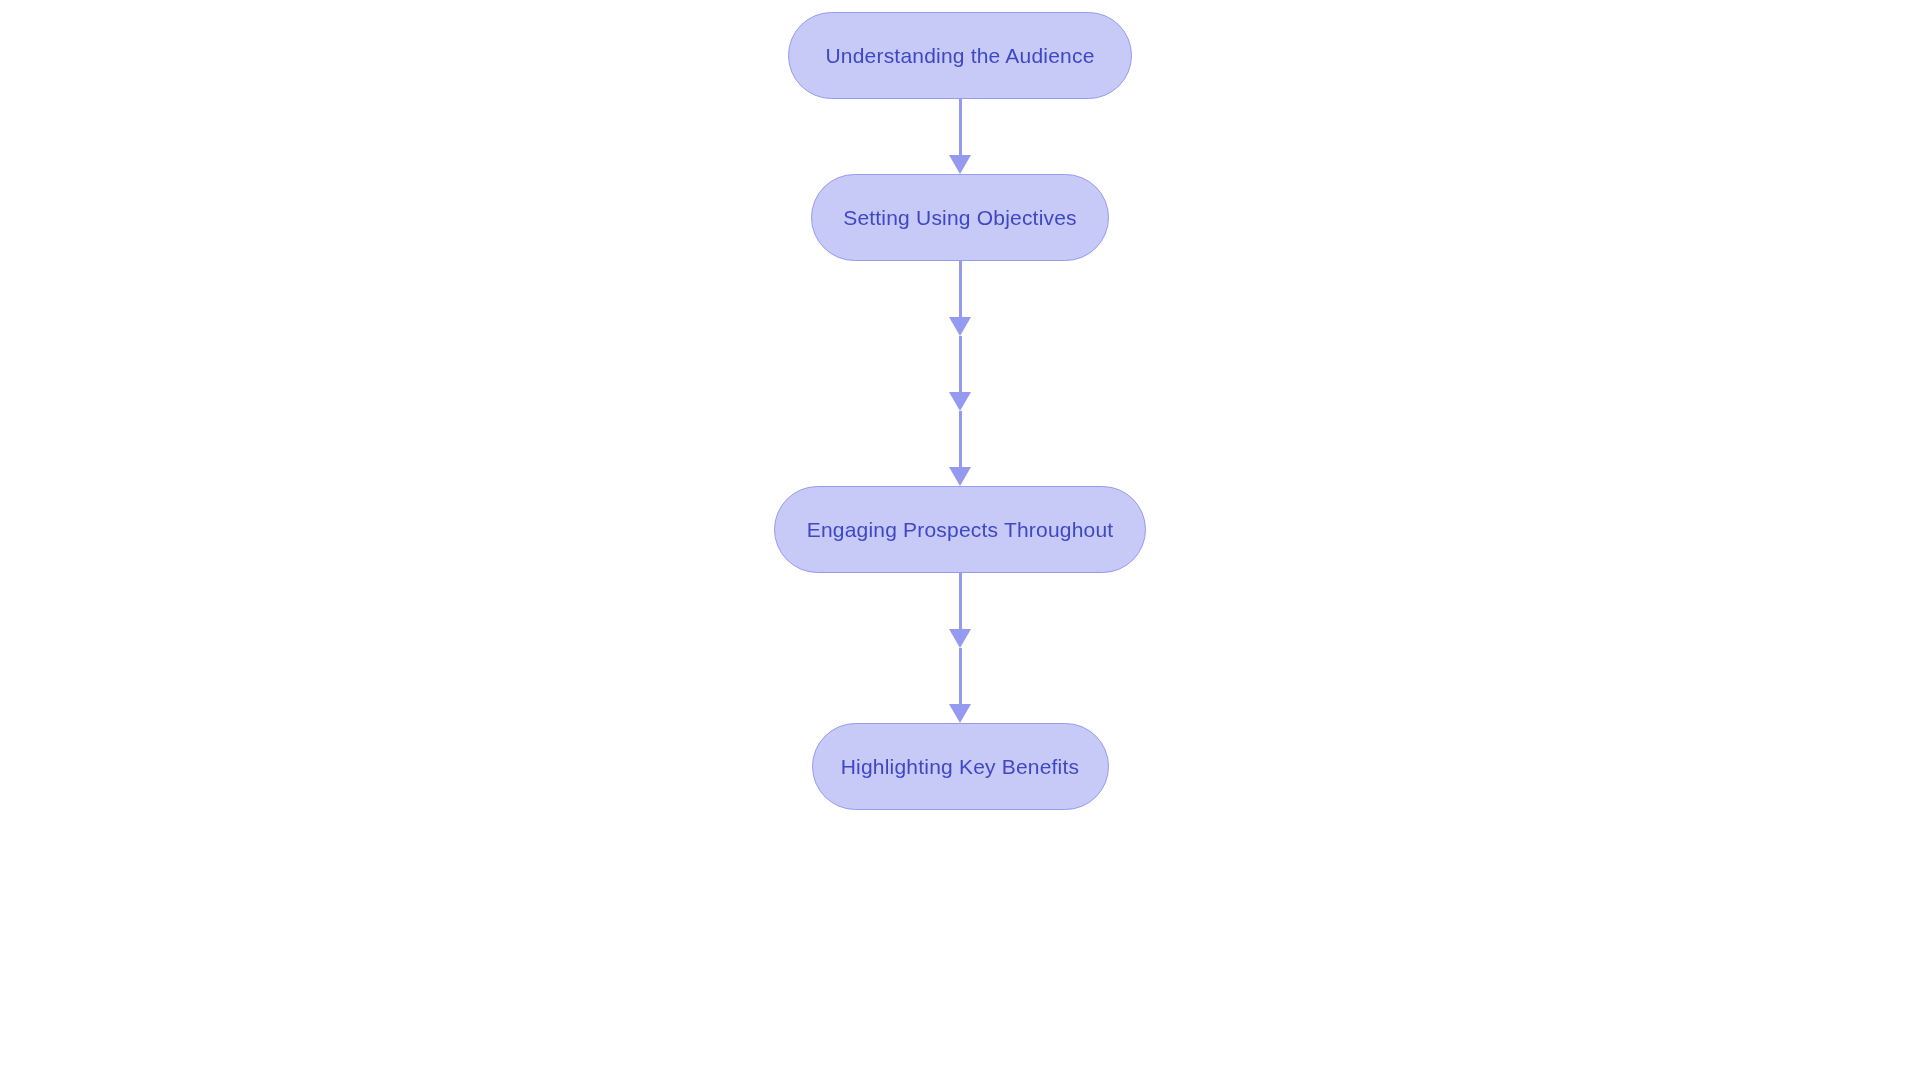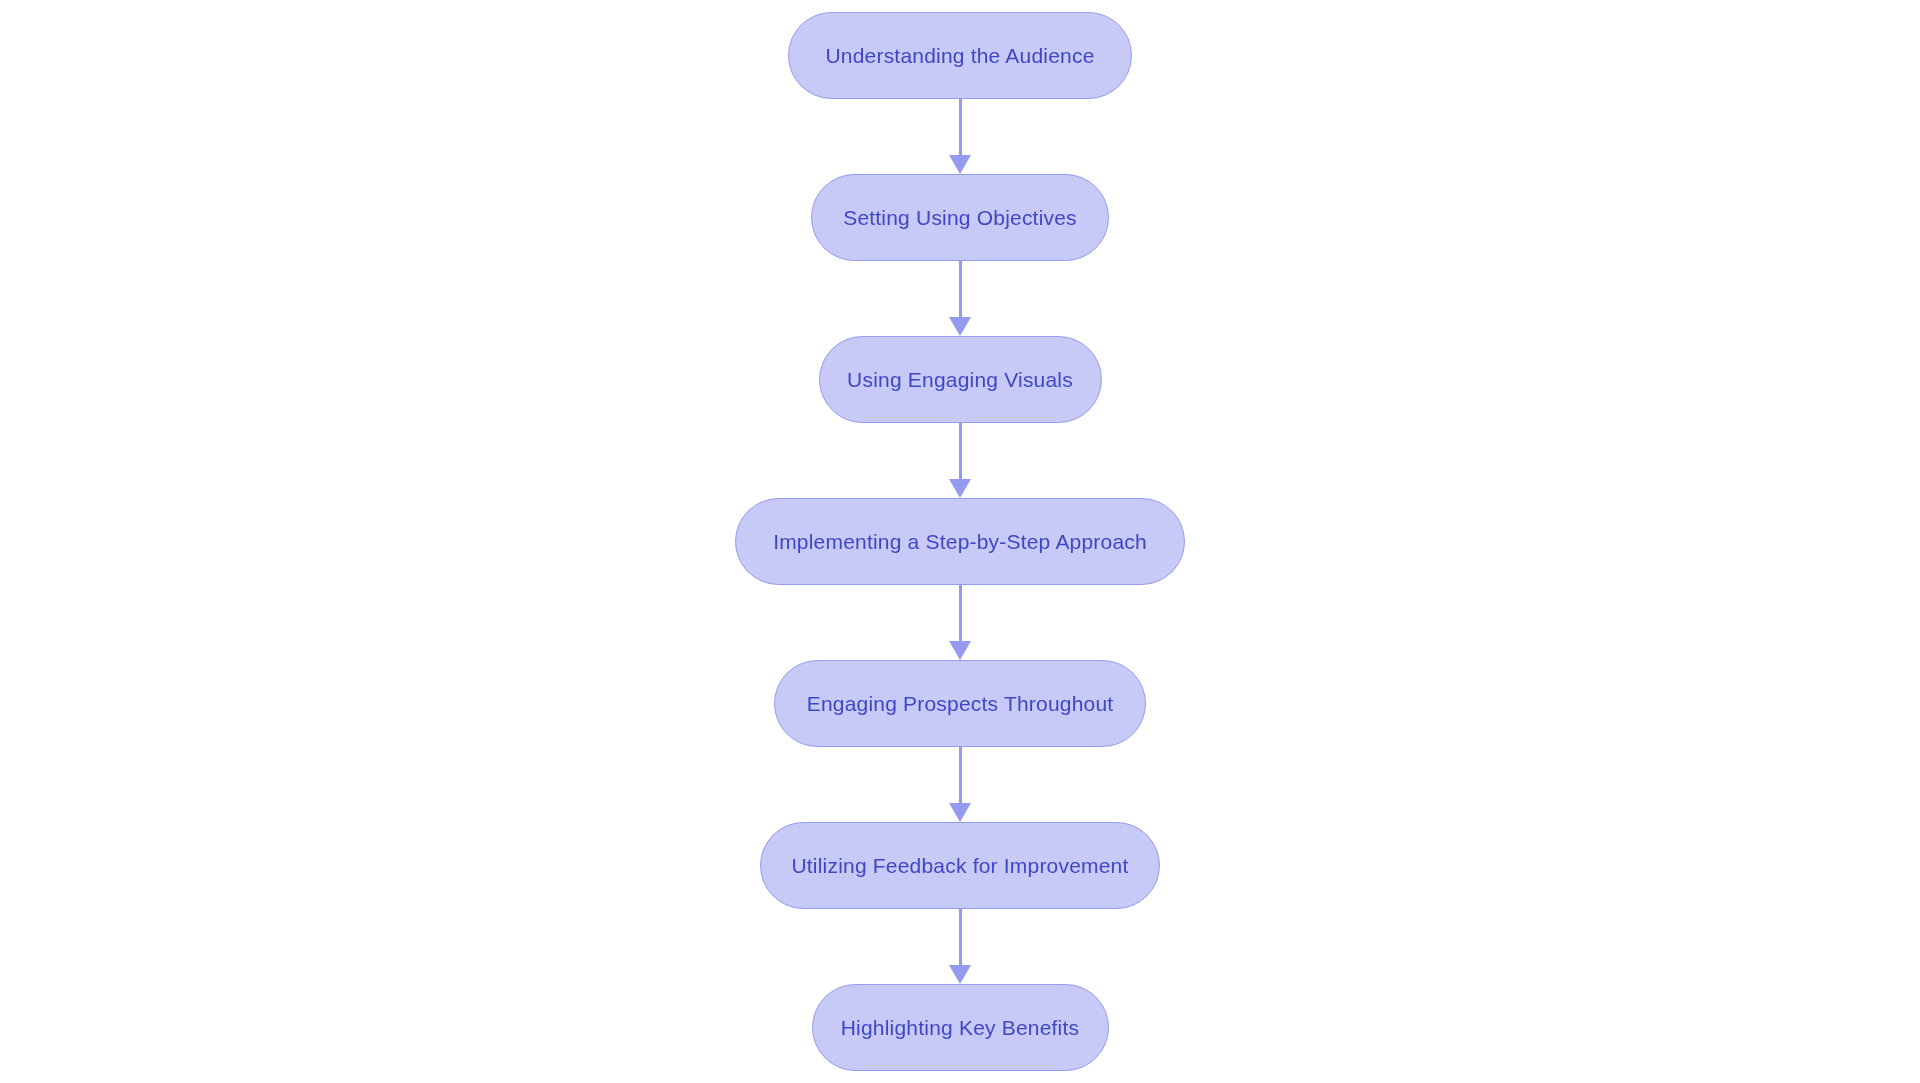--- a/index.html
+++ b/index.html
@@ -76,50 +76,41 @@
 
     <div class="node" style="width: 298px;">
       <span class="node-label">Setting Using Objectives</span>
     </div>
 
     <div class="arrow">
       <div class="arrow-line"></div>
       <div class="arrow-head"></div>
     </div>
 
-    <div class="node" style="width: 283px;">
-      <span class="node-label">Using Engaging Visuals</span>
-    </div>
 
     <div class="arrow">
       <div class="arrow-line"></div>
       <div class="arrow-head"></div>
     </div>
 
-    <div class="node" style="width: 450px;">
-      <span class="node-label">Implementing a Step-by-Step Approach</span>
-    </div>
 
     <div class="arrow">
       <div class="arrow-line"></div>
       <div class="arrow-head"></div>
     </div>
 
     <div class="node" style="width: 372px;">
       <span class="node-label">Engaging Prospects Throughout</span>
     </div>
 
     <div class="arrow">
       <div class="arrow-line"></div>
       <div class="arrow-head"></div>
     </div>
 
-    <div class="node" style="width: 400px;">
-      <span class="node-label">Utilizing Feedback for Improvement</span>
-    </div>
 
     <div class="arrow">
       <div class="arrow-line"></div>
       <div class="arrow-head"></div>
     </div>
 
     <div class="node" style="width: 297px; align-items: center;">
       <span class="node-label">Highlighting Key Benefits</span>
     </div>
   </div>

